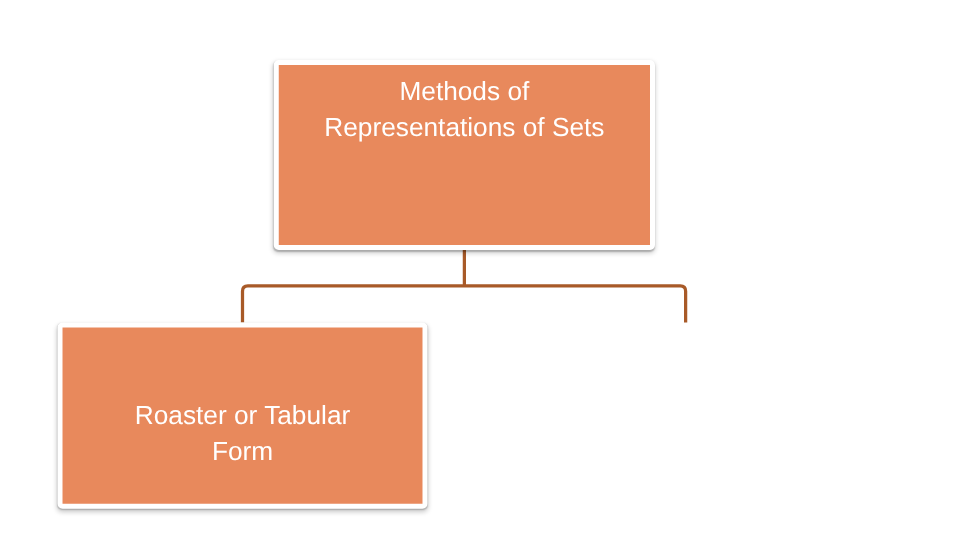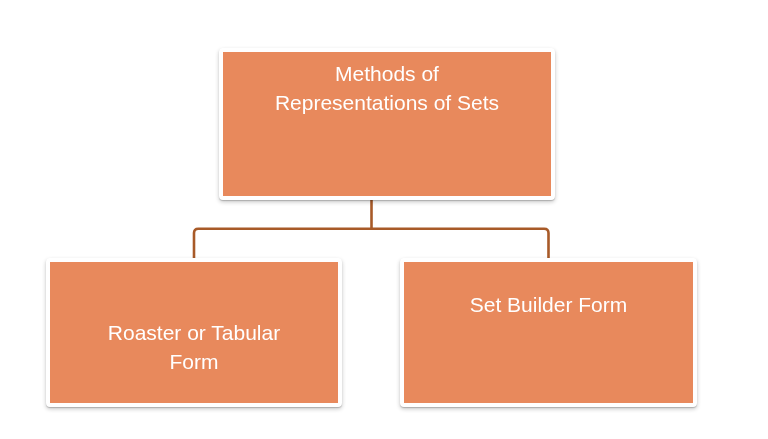--- a/index.html
+++ b/index.html
@@ -43,21 +43,21 @@
     text-align: center;
     color: var(--text, #ffffff);
     font-size: 21px;
     line-height: 1.36;
   }
   .node-label {
     white-space: pre-line;
     display: block;
     padding: 0 10px;
   }
-  .node-root  { left: 219px; top: 48px;  width: 336px; height: 152px; padding-top: 8px; }
+  .node-root  { left: 219px; top: 48px;  width: 305px; height: 152px; padding-top: 8px; }
   .node-left  { left: 46px;  top: 258px; width: 296px; height: 149px; padding-top: 31px; align-items: center; }
   .node-right { left: 400px; top: 258px; width: 297px; height: 149px; padding-top: 29px; }
 </style>
 </head>
 <body>
 
 <div class="canvas">
 
   <svg class="connectors" viewBox="0 0 768 439" xmlns="http://www.w3.org/2000/svg" aria-hidden="true">
     <path d="M 371.5 200 L 371.5 228"></path>
@@ -67,17 +67,14 @@
   <div class="node node-root">
     <span class="node-label">Methods of
 Representations of Sets</span>
   </div>
 
   <div class="node node-left">
     <span class="node-label">Roaster or Tabular
 Form</span>
   </div>
 
-  <div class="node node-right">
-    <span class="node-label">Set Builder Form</span>
-  </div>
 
 </div>
 
 </body></html>

